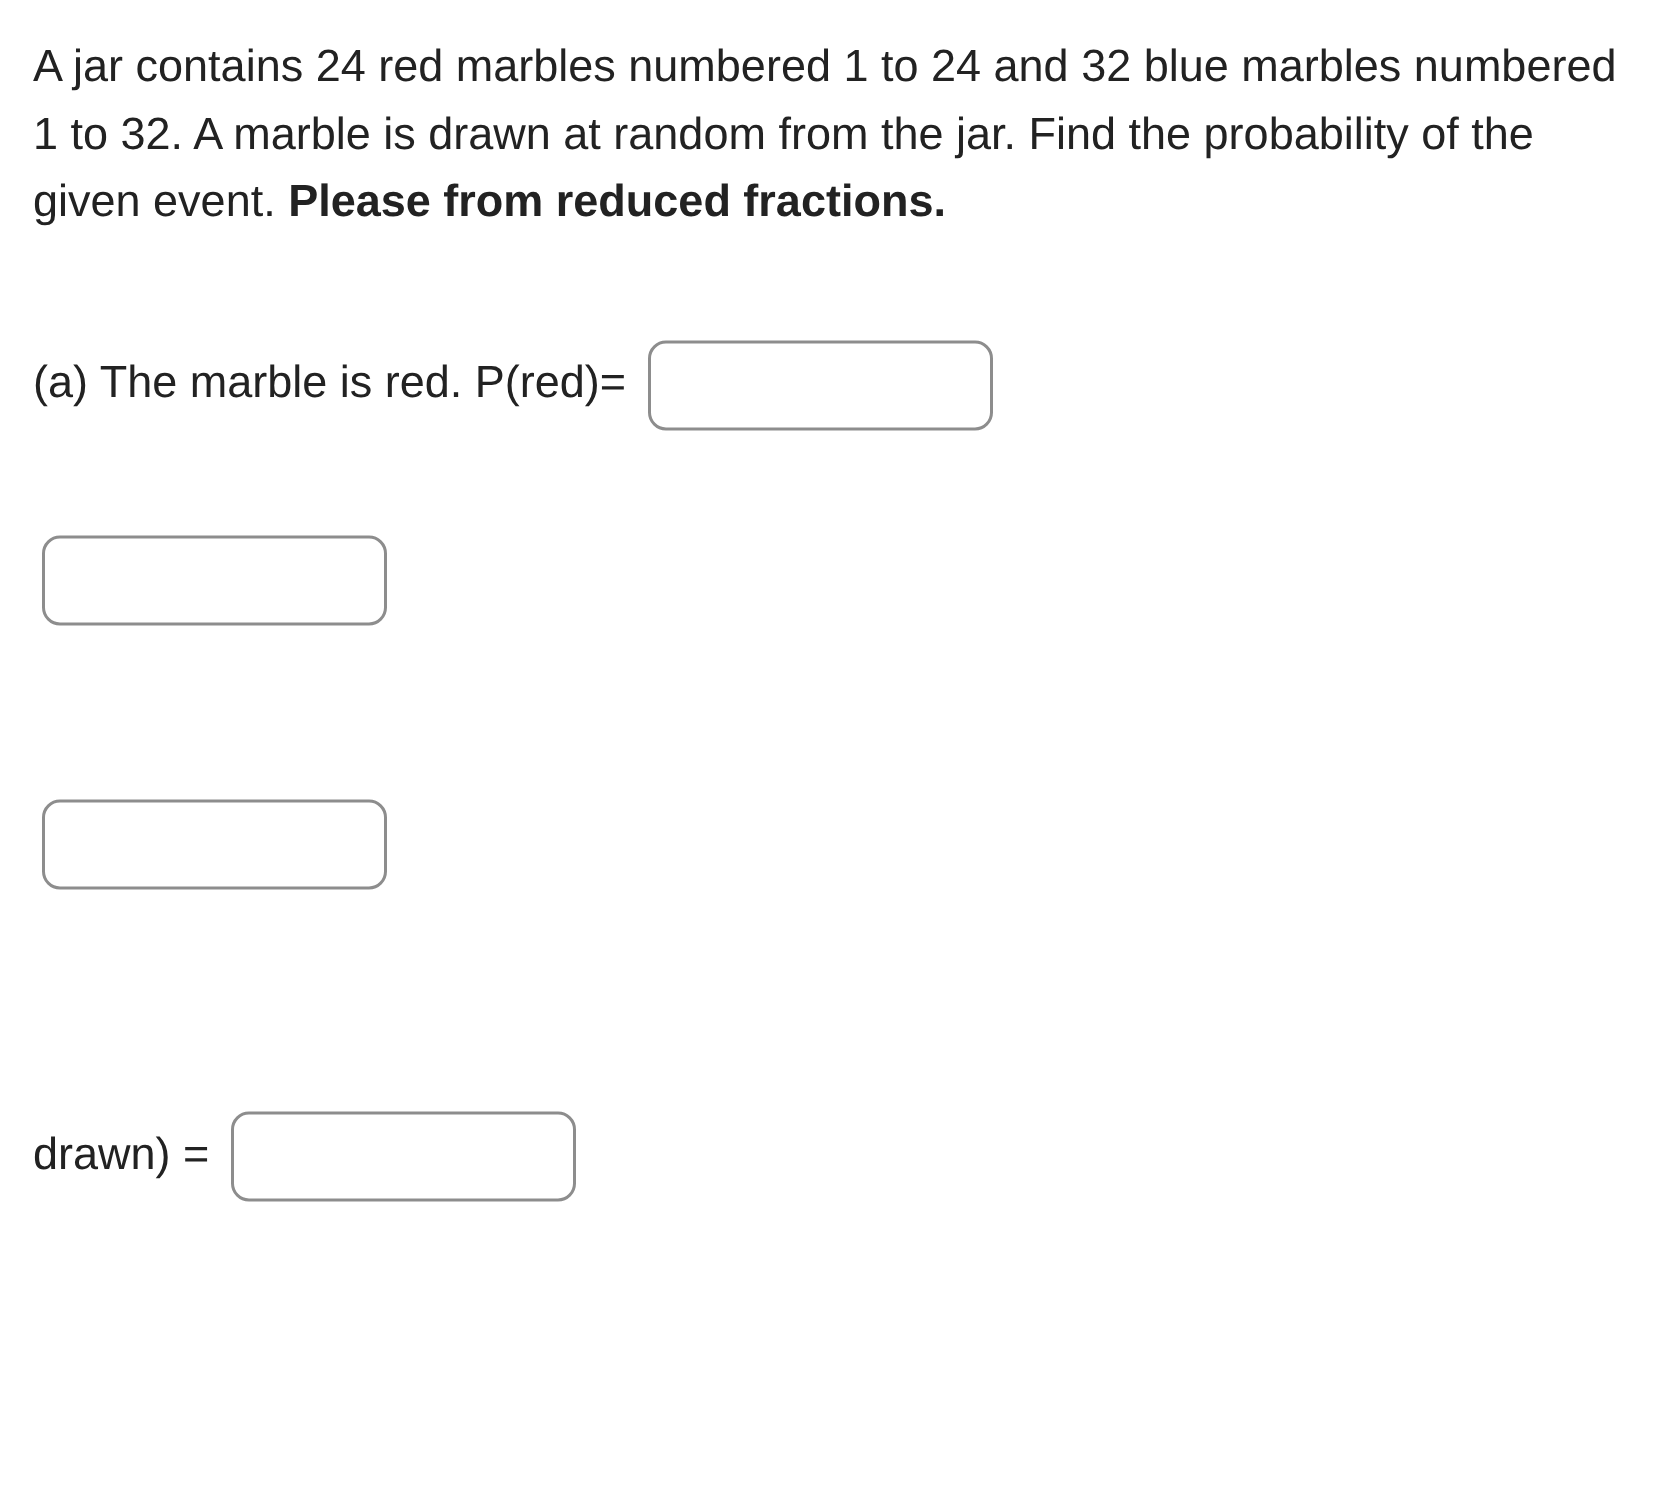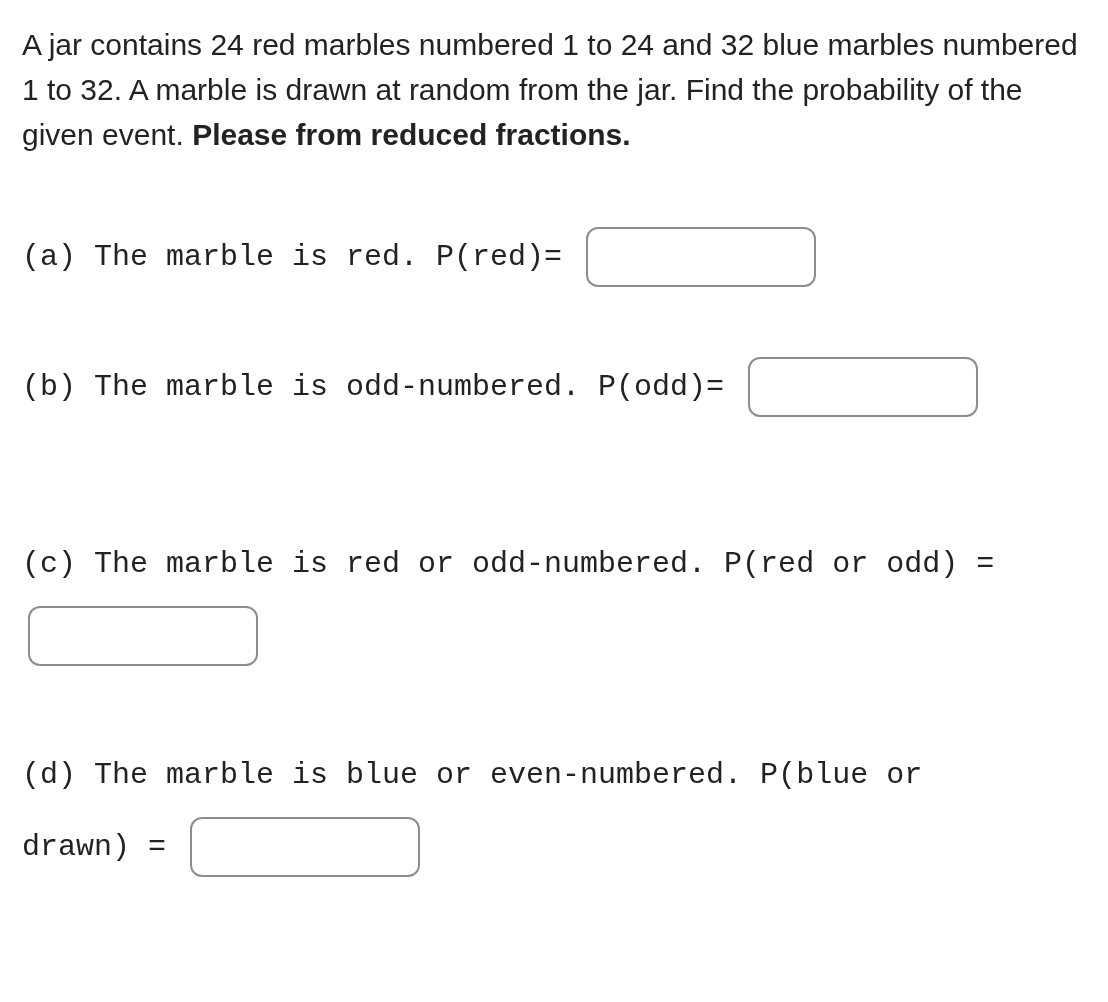--- a/index.html
+++ b/index.html
@@ -24,21 +24,20 @@
     }
     .question-block {
       margin-bottom: 70px;
     }
     .question-block-c {
       margin-top: 110px;
       margin-bottom: 70px;
     }
     .q-text {
       display: inline;
-      font-family: Liberation Mono, monospace;
     }
     .answer-input {
       display: inline-block;
       vertical-align: middle;
       width: 230px;
       height: 60px;
       border: 2px solid #8d8d8d;
       border-radius: 12px;
       background: #ffffff;
       font-size: 28px;
@@ -55,27 +54,24 @@
 <div class="intro">
   <span>A jar contains 24 red marbles numbered 1 to 24 and 32 blue marbles numbered 1 to 32. A marble is drawn at random from the jar. Find the probability of the given event. </span><span class="bold">Please from reduced fractions.</span>
 </div>
 
 <div class="question-block">
   <span class="q-text">(a) The marble is red. P(red)= </span>
   <input type="text" class="answer-input" style="">
 </div>
 
 <div class="question-block">
-  <span class="q-text">(b) The marble is odd-numbered. P(odd)= </span>
   <input type="text" class="answer-input" style="">
 </div>
 
 <div class="question-block-c line-wrap">
-  <span class="q-text">(c) The marble is red or odd-numbered. P(red or odd) = </span>
   <input type="text" class="answer-input" style="">
 </div>
 
 <div class="question-block line-wrap">
-  <span class="q-text">(d) The marble is blue or even-numbered. P(blue or </span>
   <br>
   <span class="q-text">drawn) = </span>
   <input type="text" class="answer-input" style="">
 </div>
 
 </body></html>

